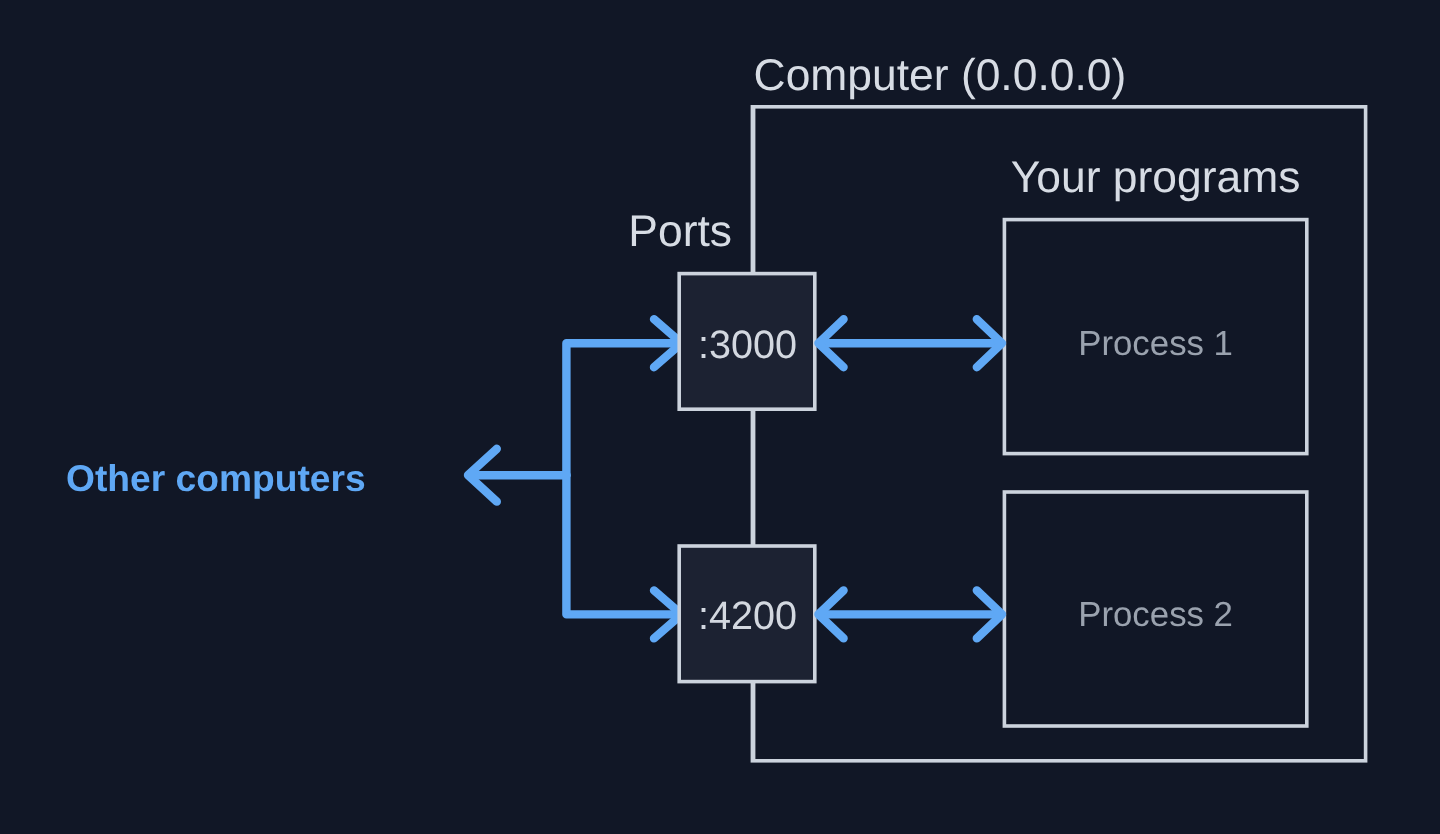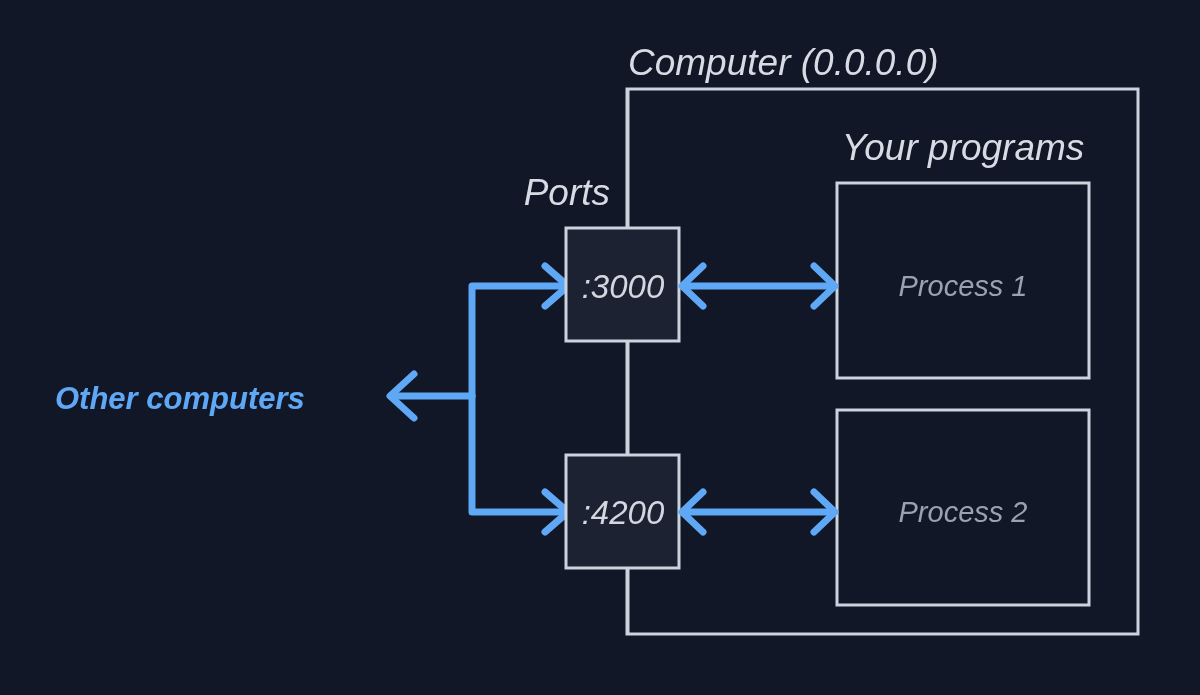--- a/index.html
+++ b/index.html
@@ -11,21 +11,20 @@
     width: 1200px;
     height: 695px;
     overflow: hidden;
     font-family: "Liberation Sans", sans-serif;
   }
   #diagram-root {
     position: relative;
     width: 1200px;
     height: 695px;
     background: #111726;
-    font-style: italic;
   }
   svg.diagram {
     position: absolute;
     top: 0;
     left: 0;
     width: 1200px;
     height: 695px;
     display: block;
   }
   .label-text {

